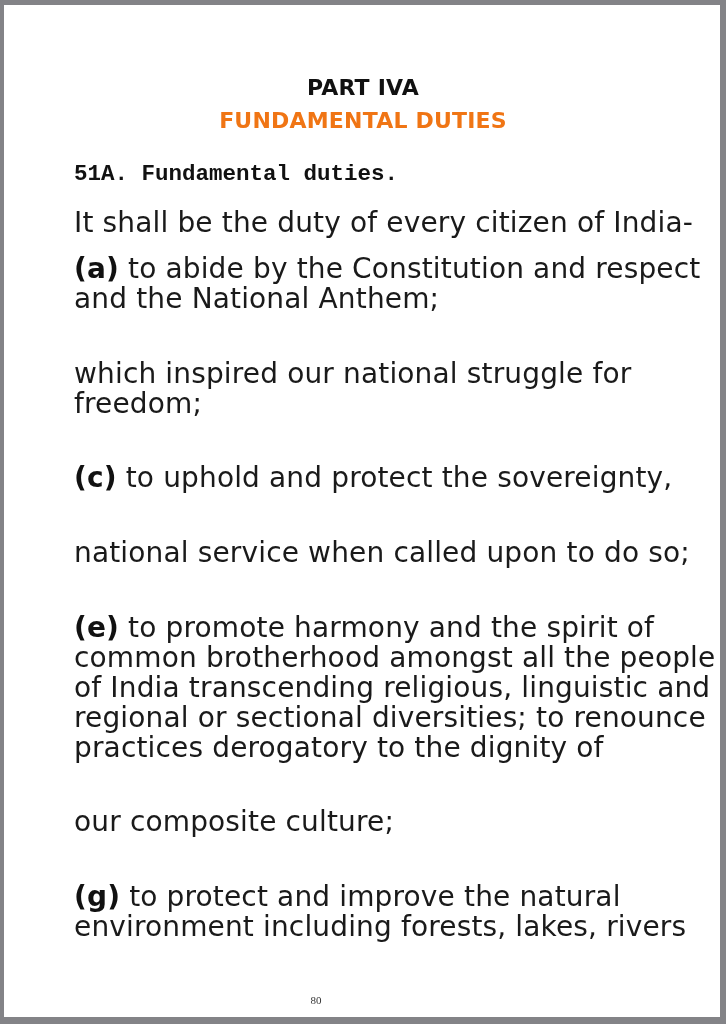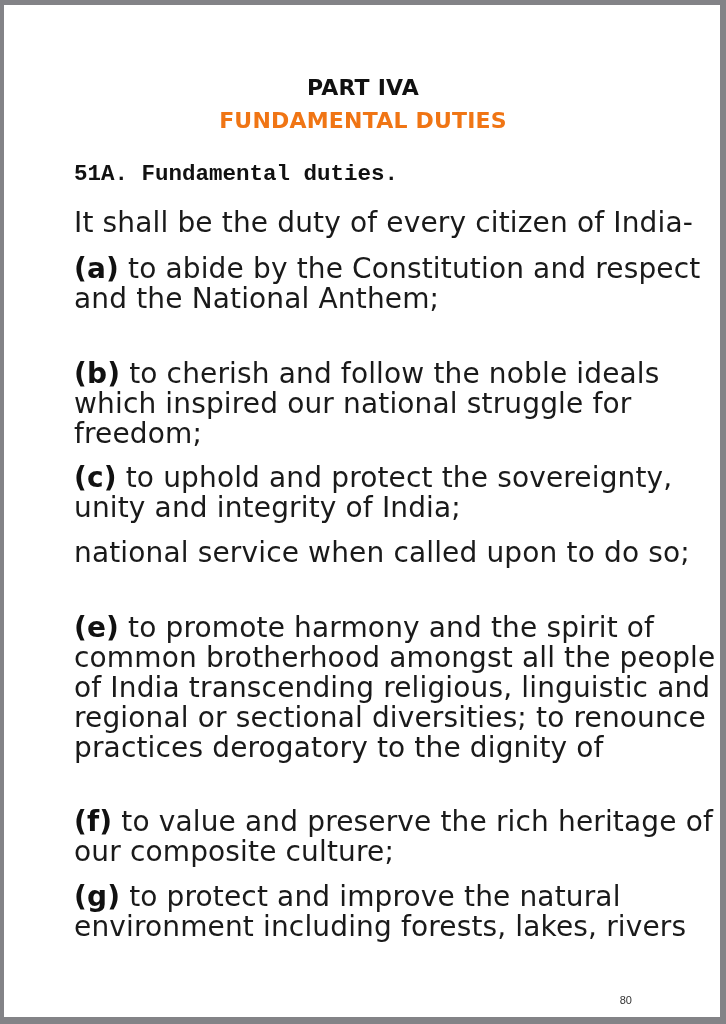--- a/index.html
+++ b/index.html
@@ -57,22 +57,22 @@
       white-space: nowrap;
       letter-spacing: 0.15px;
     }
     .para .line { display: block; }
     .para .label { font-weight: bold; color: #111111; }
     .page-number {
       position: absolute;
       left: 0;
       width: 632px;
       top: 994px;
-      text-align: right;
-      font-family: Liberation Sans, sans-serif;
+      text-align: center;
+      font-family: Liberation Serif, serif;
       font-size: 11px;
       color: #333333;
     }
   </style>
 </head>
 <body>
 
 <div class="page"></div>
 
 <div class="heading part-title">PART IVA</div>
@@ -83,44 +83,41 @@
 <div class="para" style="top:208px">
   <span class="line">It shall be the duty of every citizen of India-</span>
 </div>
 
 <div class="para" style="top:254px">
   <span class="line"><span class="label">(a)</span><span> to abide by the Constitution and respect</span></span>
   <span class="line">and the National Anthem;</span>
 </div>
 
 <div class="para" style="top:359px">
-  <span class="line"><span class="label">(b)</span><span> to cherish and follow the noble ideals</span></span>
   <span class="line">which inspired our national struggle for</span>
   <span class="line">freedom;</span>
 </div>
 
 <div class="para" style="top:463px">
   <span class="line"><span class="label">(c)</span><span> to uphold and protect the sovereignty,</span></span>
-  <span class="line">unity and integrity of India;</span>
 </div>
 
 <div class="para" style="top:538px">
   <span class="line">national service when called upon to do so;</span>
 </div>
 
 <div class="para" style="top:613px">
   <span class="line"><span class="label">(e)</span><span> to promote harmony and the spirit of</span></span>
   <span class="line">common brotherhood amongst all the people</span>
   <span class="line">of India transcending religious, linguistic and</span>
   <span class="line">regional or sectional diversities; to renounce</span>
   <span class="line">practices derogatory to the dignity of</span>
 </div>
 
 <div class="para" style="top:807px">
-  <span class="line"><span class="label">(f)</span><span> to value and preserve the rich heritage of</span></span>
   <span class="line">our composite culture;</span>
 </div>
 
 <div class="para" style="top:882px">
   <span class="line"><span class="label">(g)</span><span> to protect and improve the natural</span></span>
   <span class="line">environment including forests, lakes, rivers</span>
 </div>
 
 <div class="page-number">80</div>
 

